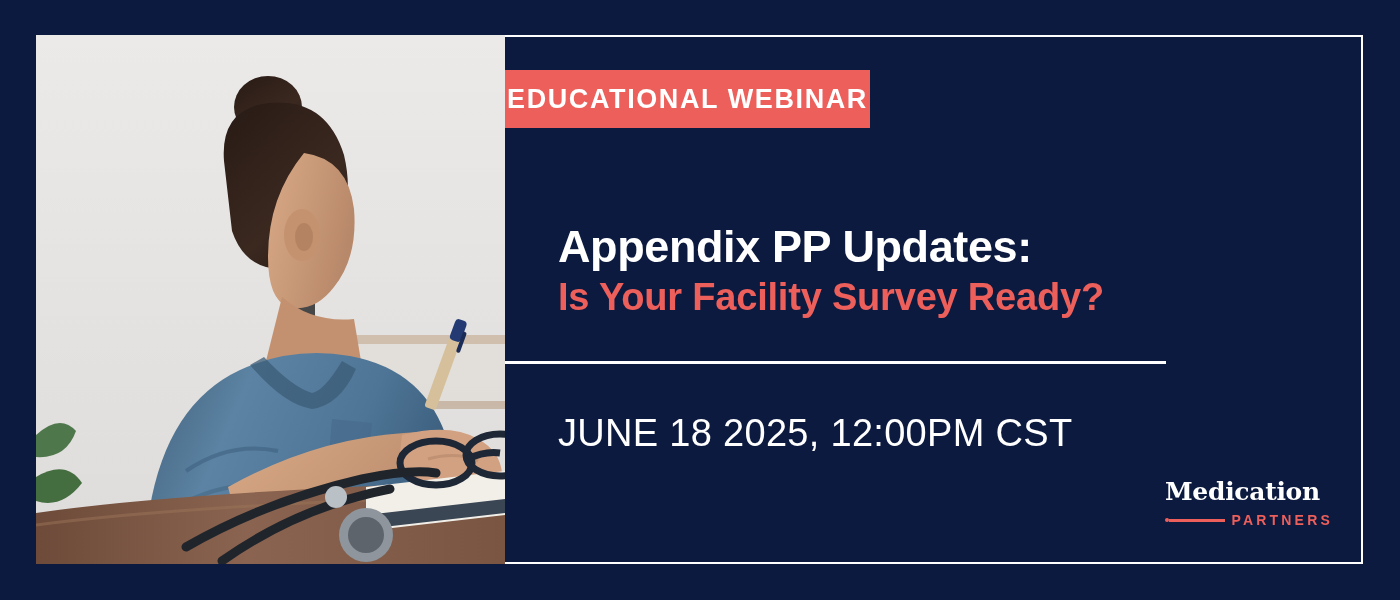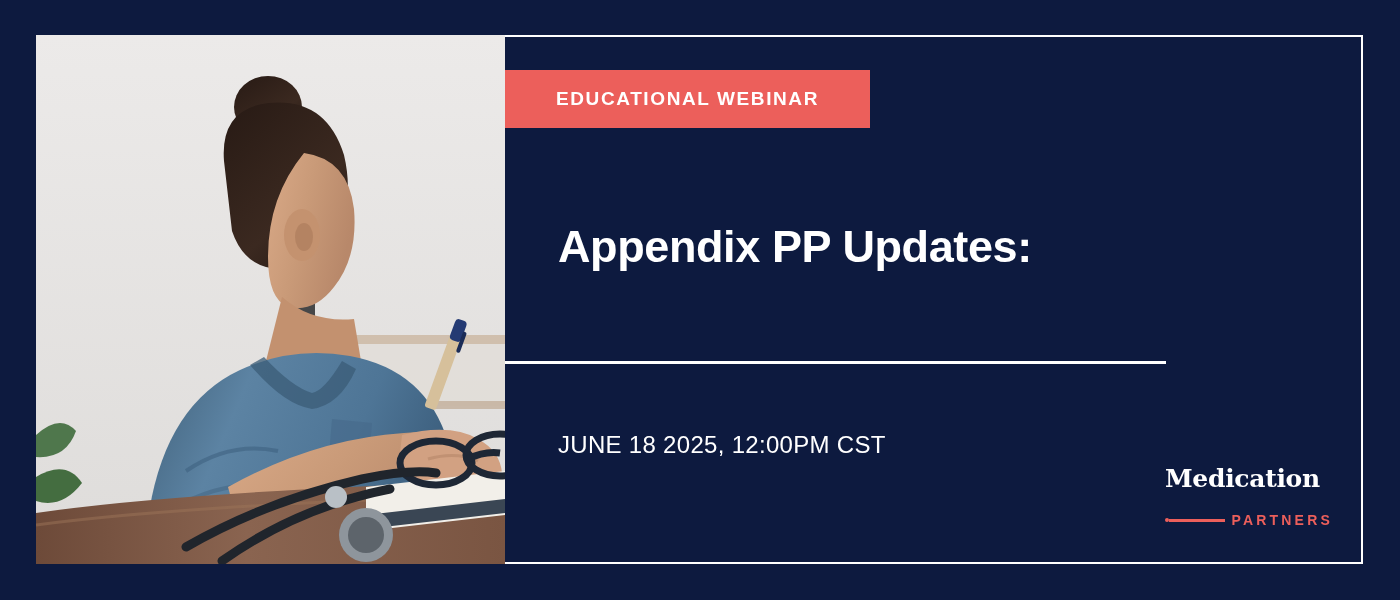--- a/index.html
+++ b/index.html
@@ -48,21 +48,21 @@
     position: absolute;
     left: 0px; top: 35px;
     width: 365px; height: 58px;
     background: #ec5f5b;
     display: flex;
     align-items: center;
     justify-content: center;
   }
   .badge-label {
     color: #ffffff;
-    font-size: 19px;
+    font-size: 27px;
     font-weight: bold;
     letter-spacing: 1.6px;
     font-family: "Liberation Sans", sans-serif;
   }
 
   .headline {
     position: absolute;
     left: 53px; top: 170px;
     width: 760px;
   }
@@ -93,26 +93,25 @@
     background: #ffffff;
   }
 
   .schedule {
     position: absolute;
     left: 53px; top: 375px;
   }
   .schedule-line {
     display: block;
     color: #ffffff;
-    font-size: 24px;
+    font-size: 38px;
     font-weight: normal;
     letter-spacing: 0.3px;
     line-height: 1.24;
     white-space: nowrap;
-    margin-top: 20px;
   }
 
   
   .logo {
     position: absolute;
     right: 30px; bottom: 36px;
     width: 168px;
     text-align: left;
   }
   .logo-word {
@@ -121,21 +120,21 @@
     font-family: "DejaVu Serif", serif;
     font-size: 25px;
     font-weight: bold;
     line-height: 1.04;
     letter-spacing: -0.3px;
     white-space: nowrap;
   }
   .logo-rule {
     display: flex;
     align-items: center;
-    margin-top: 20px;
+    margin-top: 7px;
     gap: 0;
   }
   .logo-dot {
     width: 4px; height: 4px;
     border-radius: 50%;
     background: #ec5f5b;
     flex: 0 0 auto;
   }
   .logo-line {
     height: 3px;
@@ -255,20 +254,21 @@
   <div class="frame-border"></div>
 
   <div class="content">
 
     <div class="badge">
       <span class="badge-label">EDUCATIONAL WEBINAR</span>
     </div>
 
     <div class="headline">
       <span class="headline-main">Appendix PP Updates:</span>
+      <span class="headline-sub">Is Your Facility Survey Ready?</span>
     </div>
 
     <div class="divider"></div>
 
     <div class="schedule">
       <span class="schedule-line">JUNE 18 2025, 12:00PM CST</span>
     </div>
 
     <div class="logo">
       <span class="logo-word">Medication</span>

